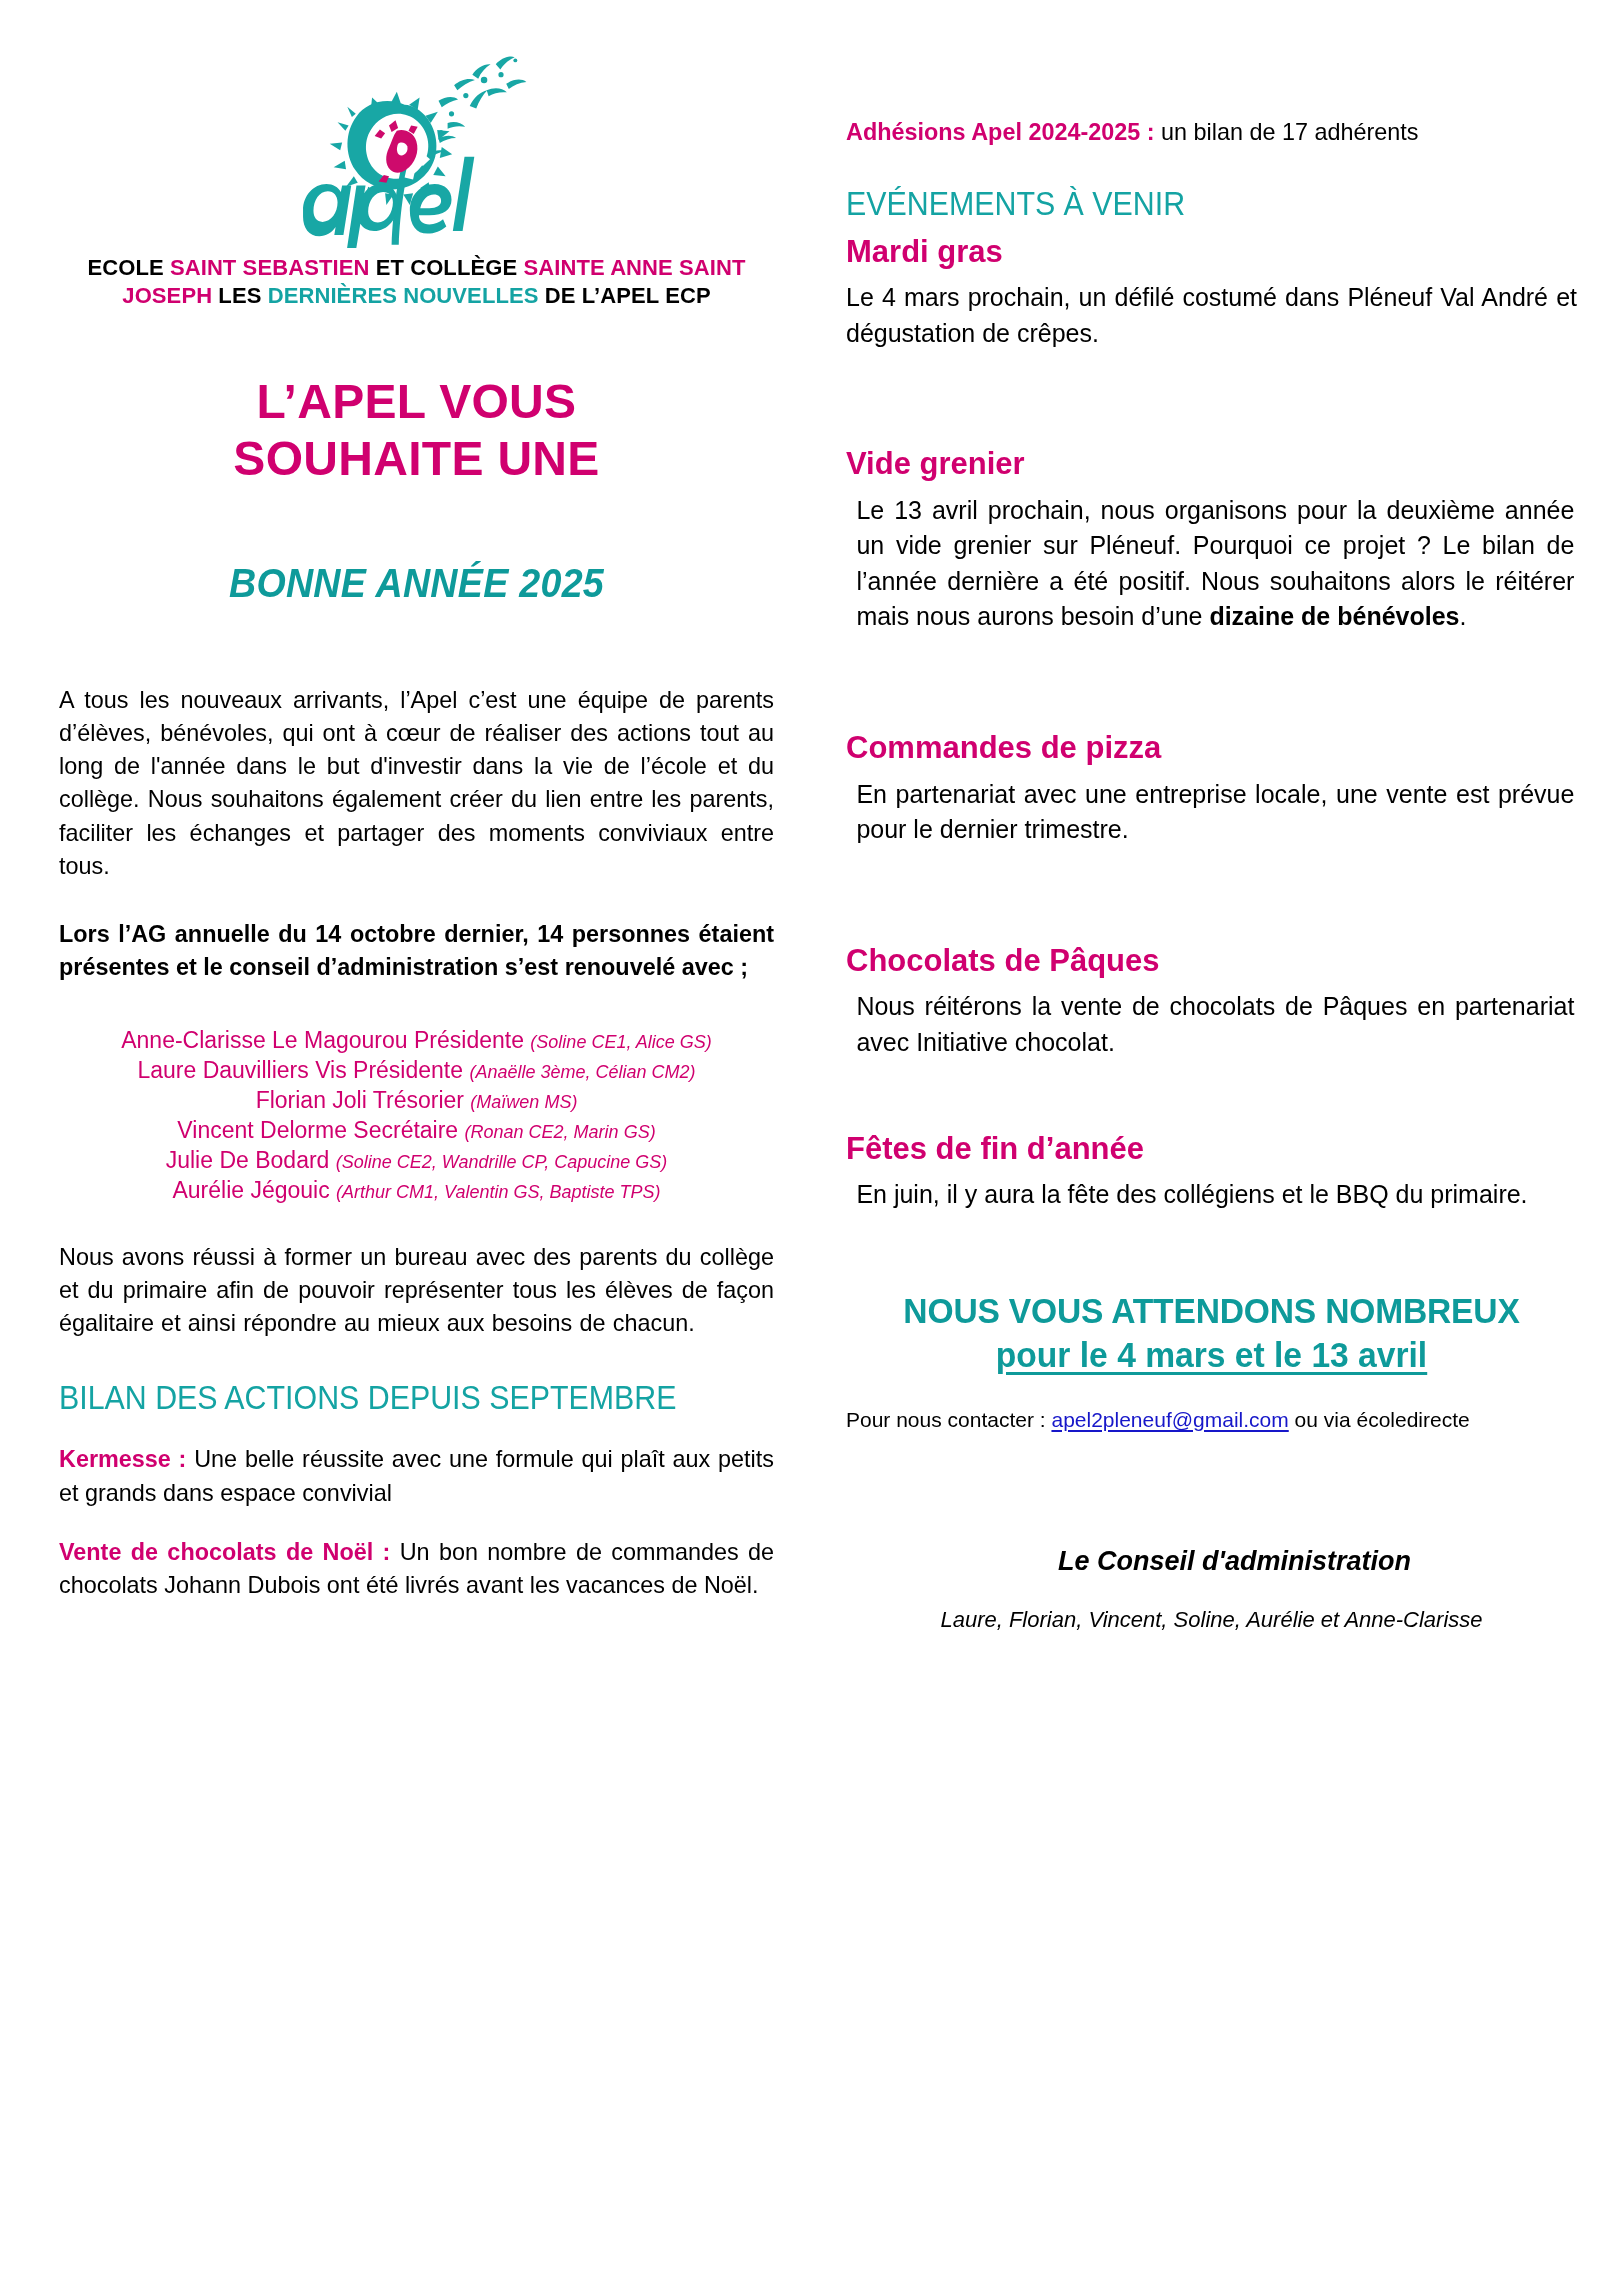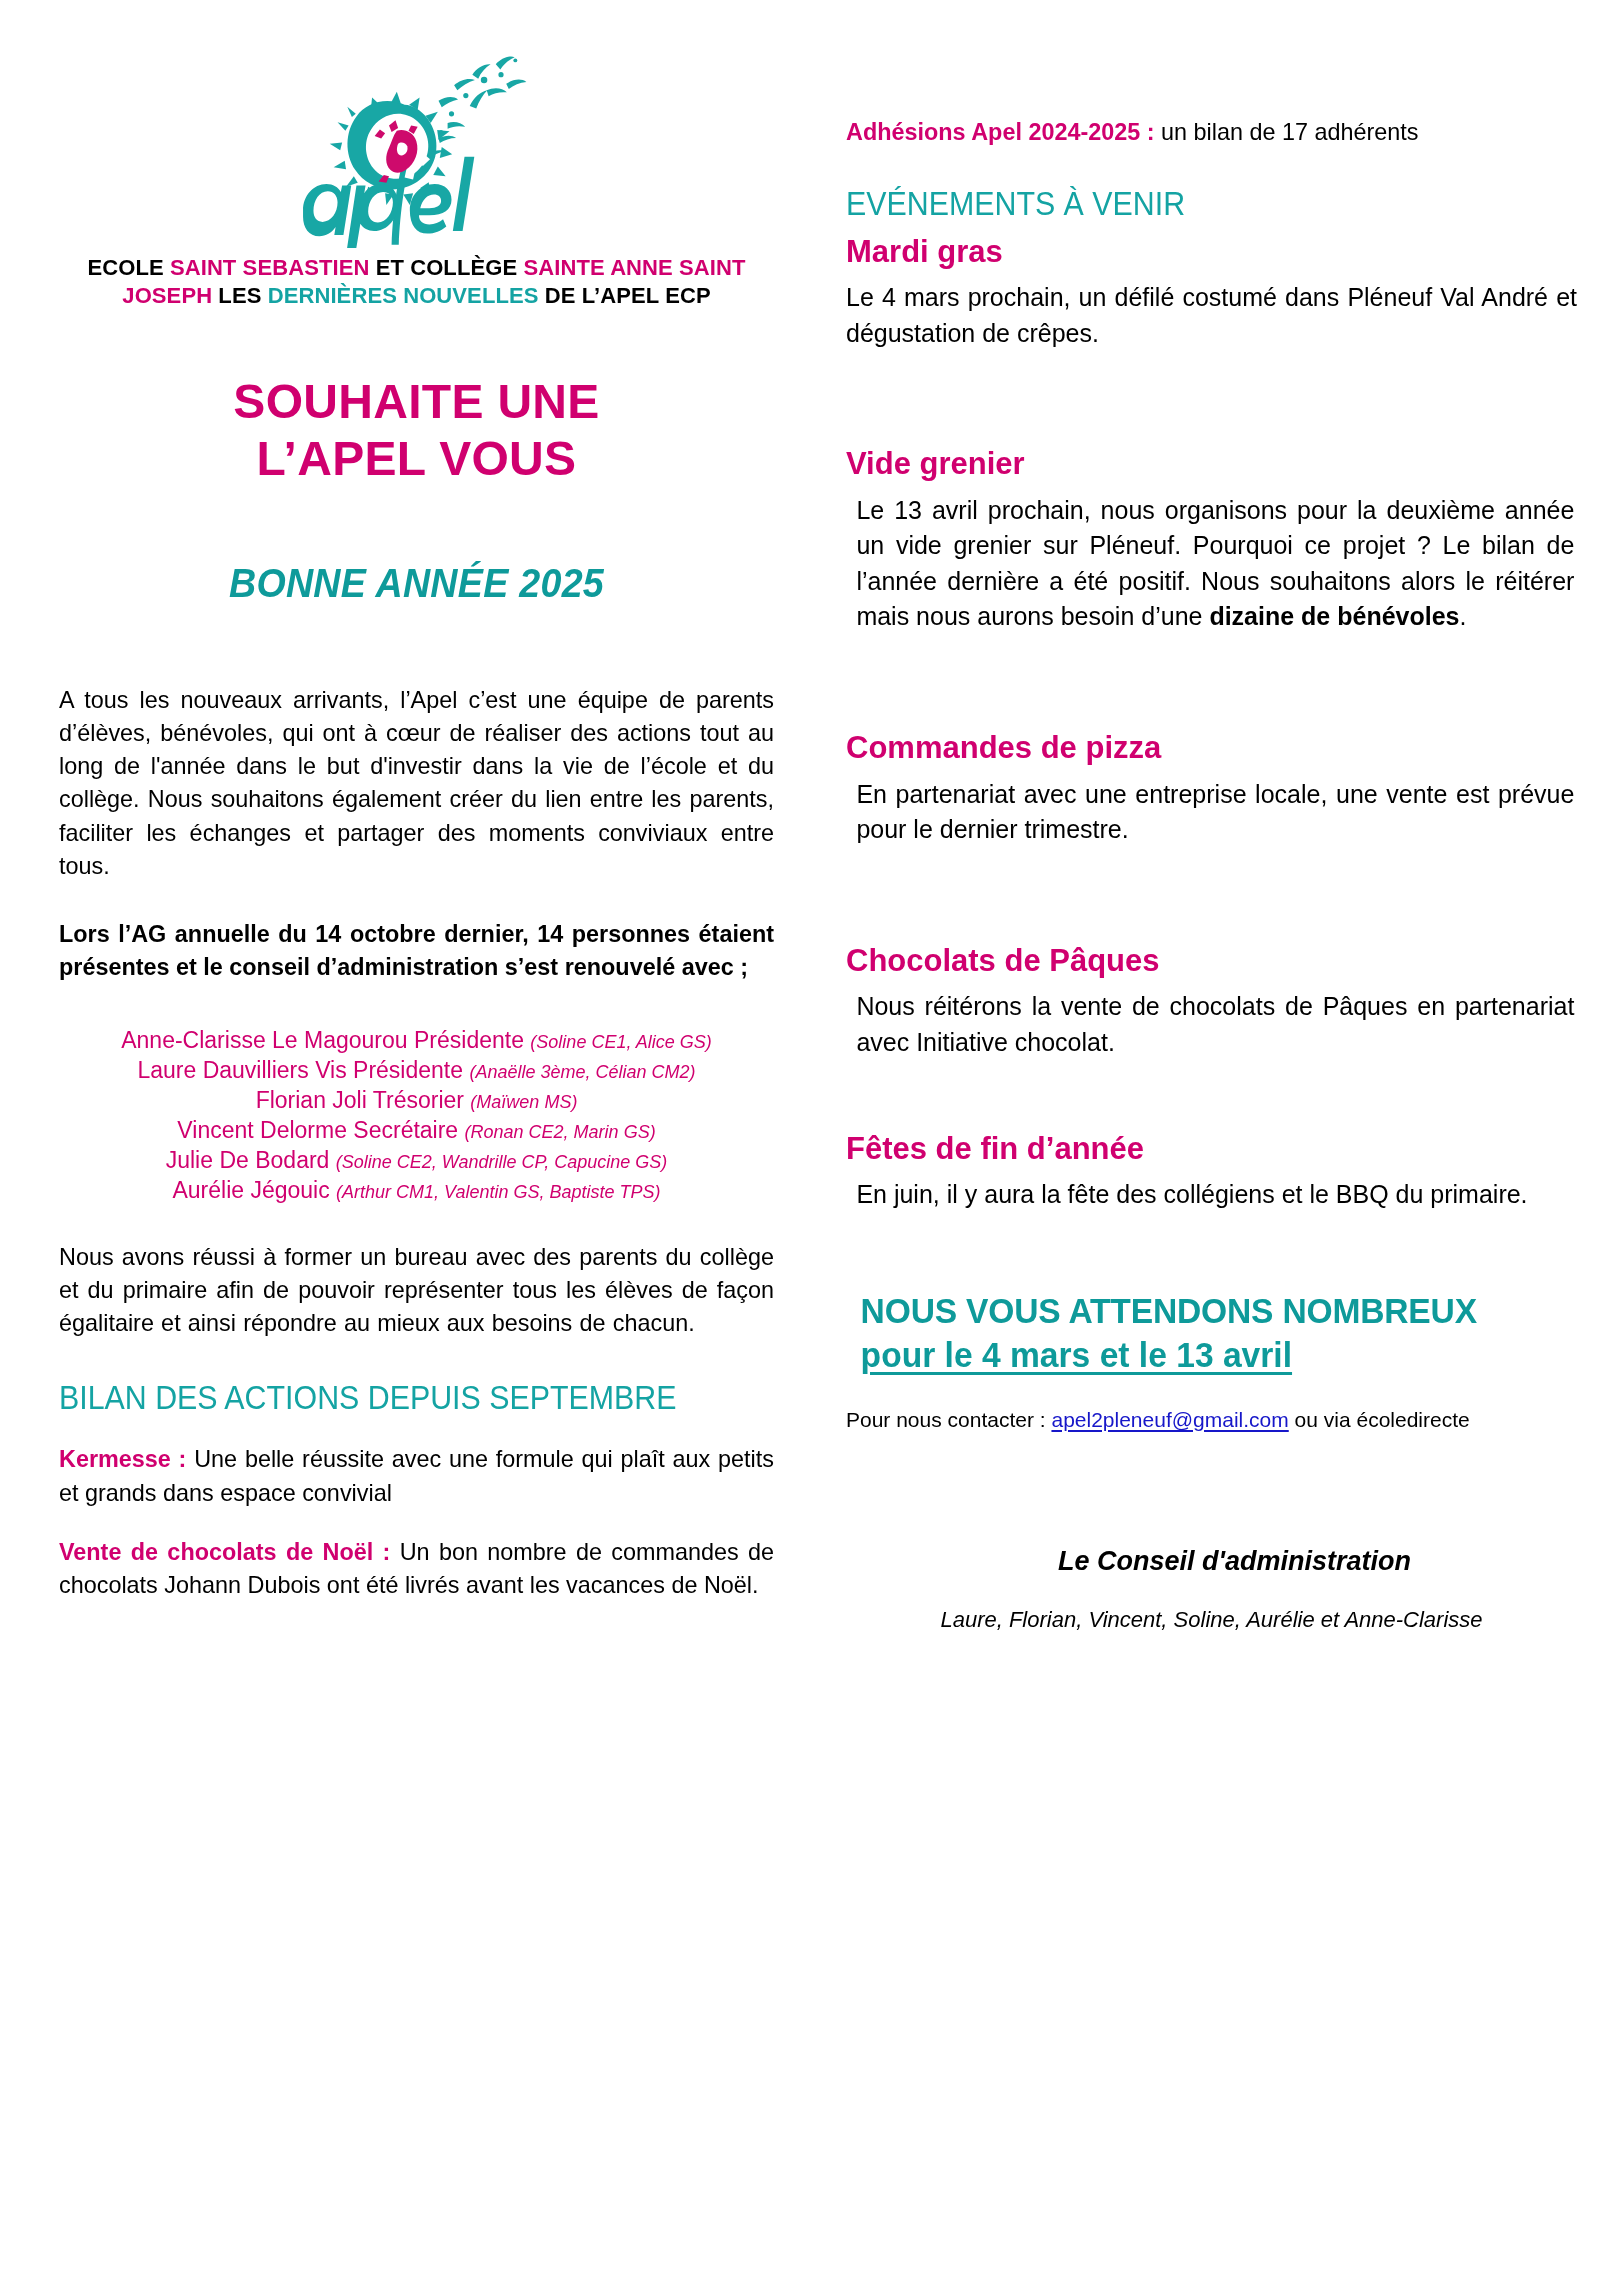--- a/index.html
+++ b/index.html
@@ -180,21 +180,21 @@
     text-align: justify;
   }
   .event-body.indent { padding-left: 10.4px; padding-right: 2.6px; }
 
   .spacer-sm { height: 31px; }
   .spacer-md { height: 60px; }
   .spacer-lg { height: 85px; }
 
   
   .closing {
-    text-align: left;
+    text-align: center;
     color: #0E9A9A;
     font-weight: bold;
     margin-top: 78px;
   }
   .closing-line1 {
     font-size: 35px;
     letter-spacing: -0.2px;
     transform: scaleX(0.96);
   }
   .closing-line2 {
@@ -333,22 +333,22 @@
         </svg>
       </div>
 
       <div class="school-line">
         <span class="blk">ECOLE </span><span class="pnk">SAINT SEBASTIEN</span><span class="blk"> ET COLLÈGE </span><span class="pnk">SAINTE</span>
         <span class="pnk">ANNE SAINT JOSEPH</span><span class="blk"> LES </span><span class="tel">DERNIÈRES</span>
         <span class="tel">NOUVELLES</span><span class="blk"> DE L’APEL ECP</span>
       </div>
 
       <div class="big-title">
+        <div>L’APEL VOUS</div>
         <div>SOUHAITE UNE</div>
-        <div>L’APEL VOUS</div>
       </div>
 
       <div class="year-title">BONNE ANNÉE 2025</div>
 
       <p class="para para-intro">A tous les nouveaux arrivants, l’Apel c’est une équipe de parents  d’élèves, bénévoles, qui ont à cœur de réaliser des actions tout au long de l'année dans le but d'investir dans la vie de l’école et du collège. Nous   souhaitons également créer du lien entre les parents, faciliter les   échanges et partager des moments conviviaux entre tous.</p>
 
       <p class="para-bold">Lors l’AG annuelle du 14 octobre dernier, 14 personnes étaient présentes et le conseil d’administration s’est renouvelé avec ;</p>
 
       <div class="officers">
         <div class="officer">

